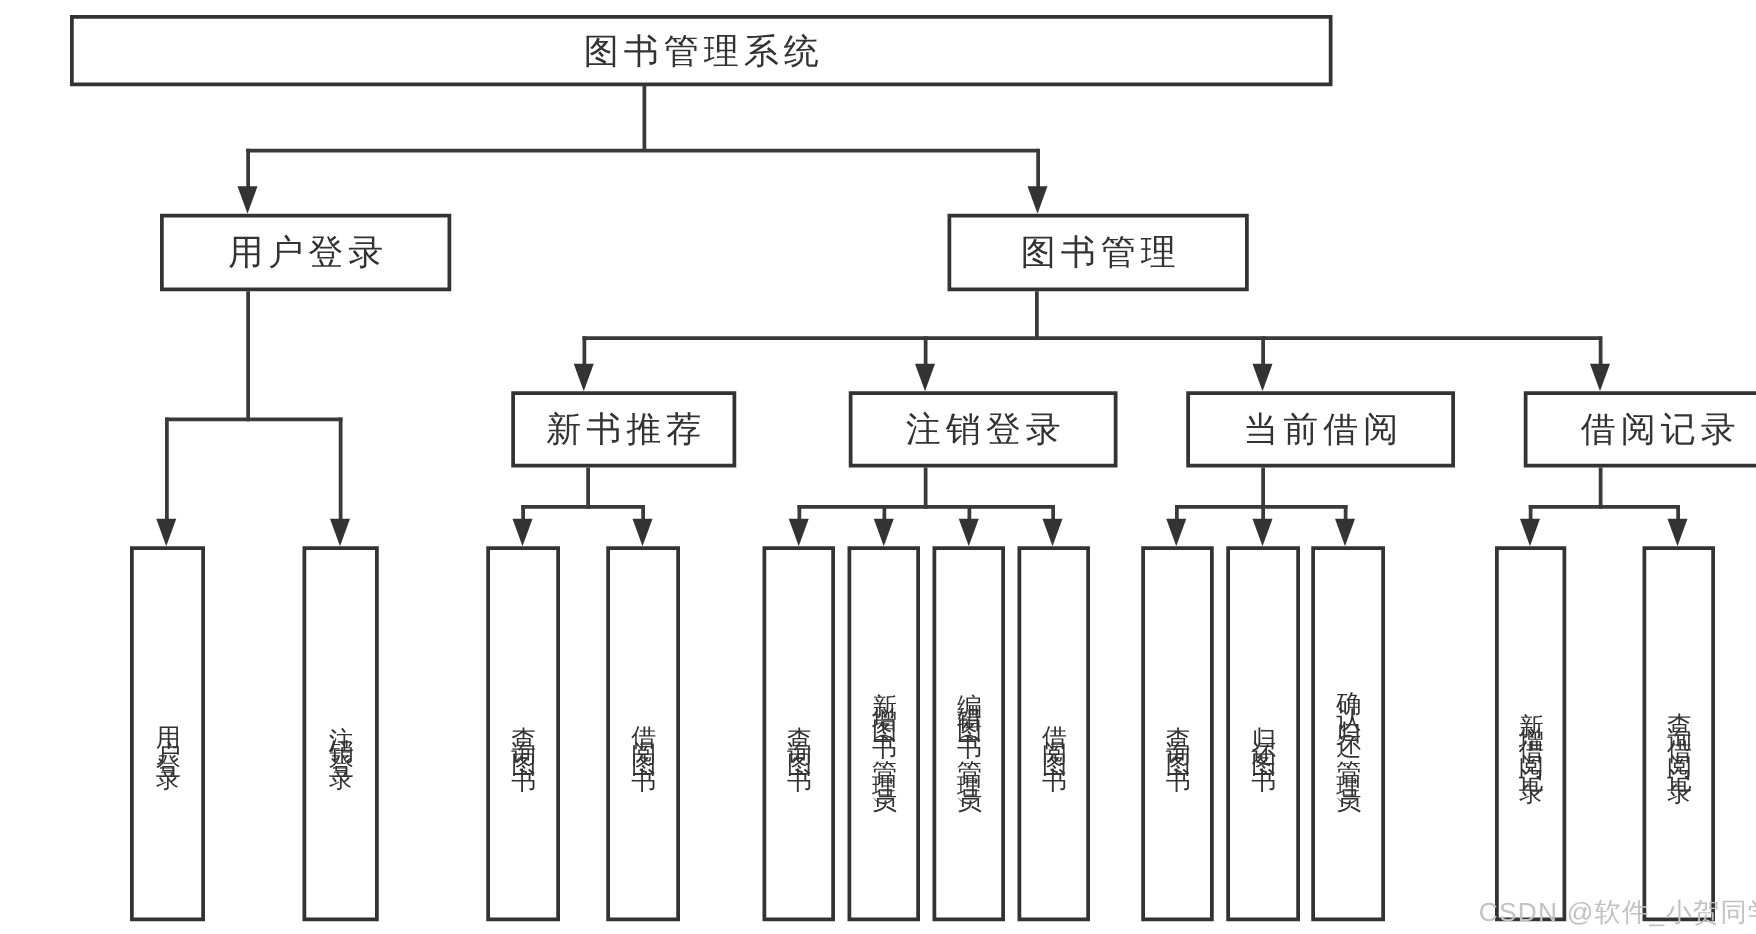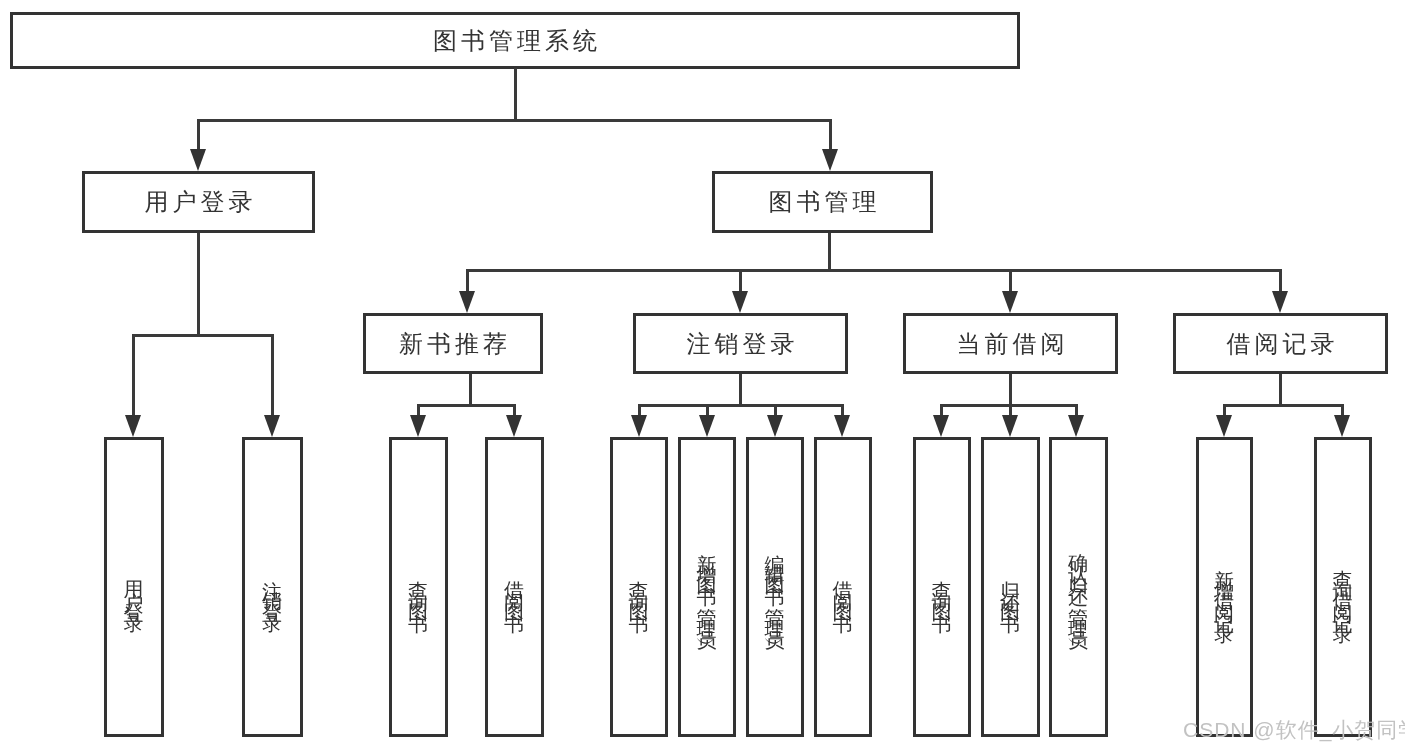--- a/index.html
+++ b/index.html
@@ -5,22 +5,23 @@
   html,body{margin:0;padding:0;background:#fff;}
   .canvas{
     position:relative;width:1405px;height:747px;background:#ffffff;
     font-family:"Liberation Sans","DejaVu Sans",sans-serif;
     overflow:hidden;
   }
   
   .box{
     position:absolute;box-sizing:border-box;border:3px solid #333333;
     background:#ffffff;display:flex;align-items:center;justify-content:center;
-    color:#333333;font-size:24px;letter-spacing:4px;text-indent:4px;
+    color:#333333;font-size:28px;letter-spacing:4px;text-indent:4px;
     white-space:nowrap;
+    margin-left:46px;
   }
   .vbox{
     position:absolute;box-sizing:border-box;border:3px solid #333333;
     background:#ffffff;display:flex;align-items:center;justify-content:center;
   }
   .vtext{
     writing-mode:vertical-rl;text-orientation:mixed;
     color:#333333;font-size:20px;letter-spacing:11px;line-height:1;
     white-space:nowrap;
   }
@@ -46,21 +47,21 @@
   <div class="box" style="left:10px;top:12px;width:1010px;height:57px;">图书管理系统</div>
 
   <div class="vl" style="left:514px;top:68px;height:53px;"></div>
   <div class="hl" style="left:197px;top:119px;width:634px;"></div>
   <div class="vl" style="left:197px;top:119px;height:32px;"></div>
   <div class="ah" style="left:190px;top:149px;"></div>
   <div class="vl" style="left:829px;top:119px;height:32px;"></div>
   <div class="ah" style="left:822px;top:149px;"></div>
 
   <div class="box" style="left:82px;top:171px;width:233px;height:62px;">用户登录</div>
-  <div class="box" style="left:712px;top:171px;width:221px;height:62px;">图书管理</div>
+  <div class="box" style="left:712px;top:171px;width:241px;height:62px;">图书管理</div>
 
   <div class="vl" style="left:197px;top:233px;height:104px;"></div>
   <div class="hl" style="left:132px;top:334px;width:142px;"></div>
   <div class="vl" style="left:132px;top:334px;height:83px;"></div>
   <div class="ah" style="left:125px;top:415px;"></div>
   <div class="vl" style="left:271px;top:334px;height:83px;"></div>
   <div class="ah" style="left:264px;top:415px;"></div>
 
   <div class="vl" style="left:828px;top:233px;height:39px;"></div>
   <div class="hl" style="left:466px;top:269px;width:815px;"></div>

